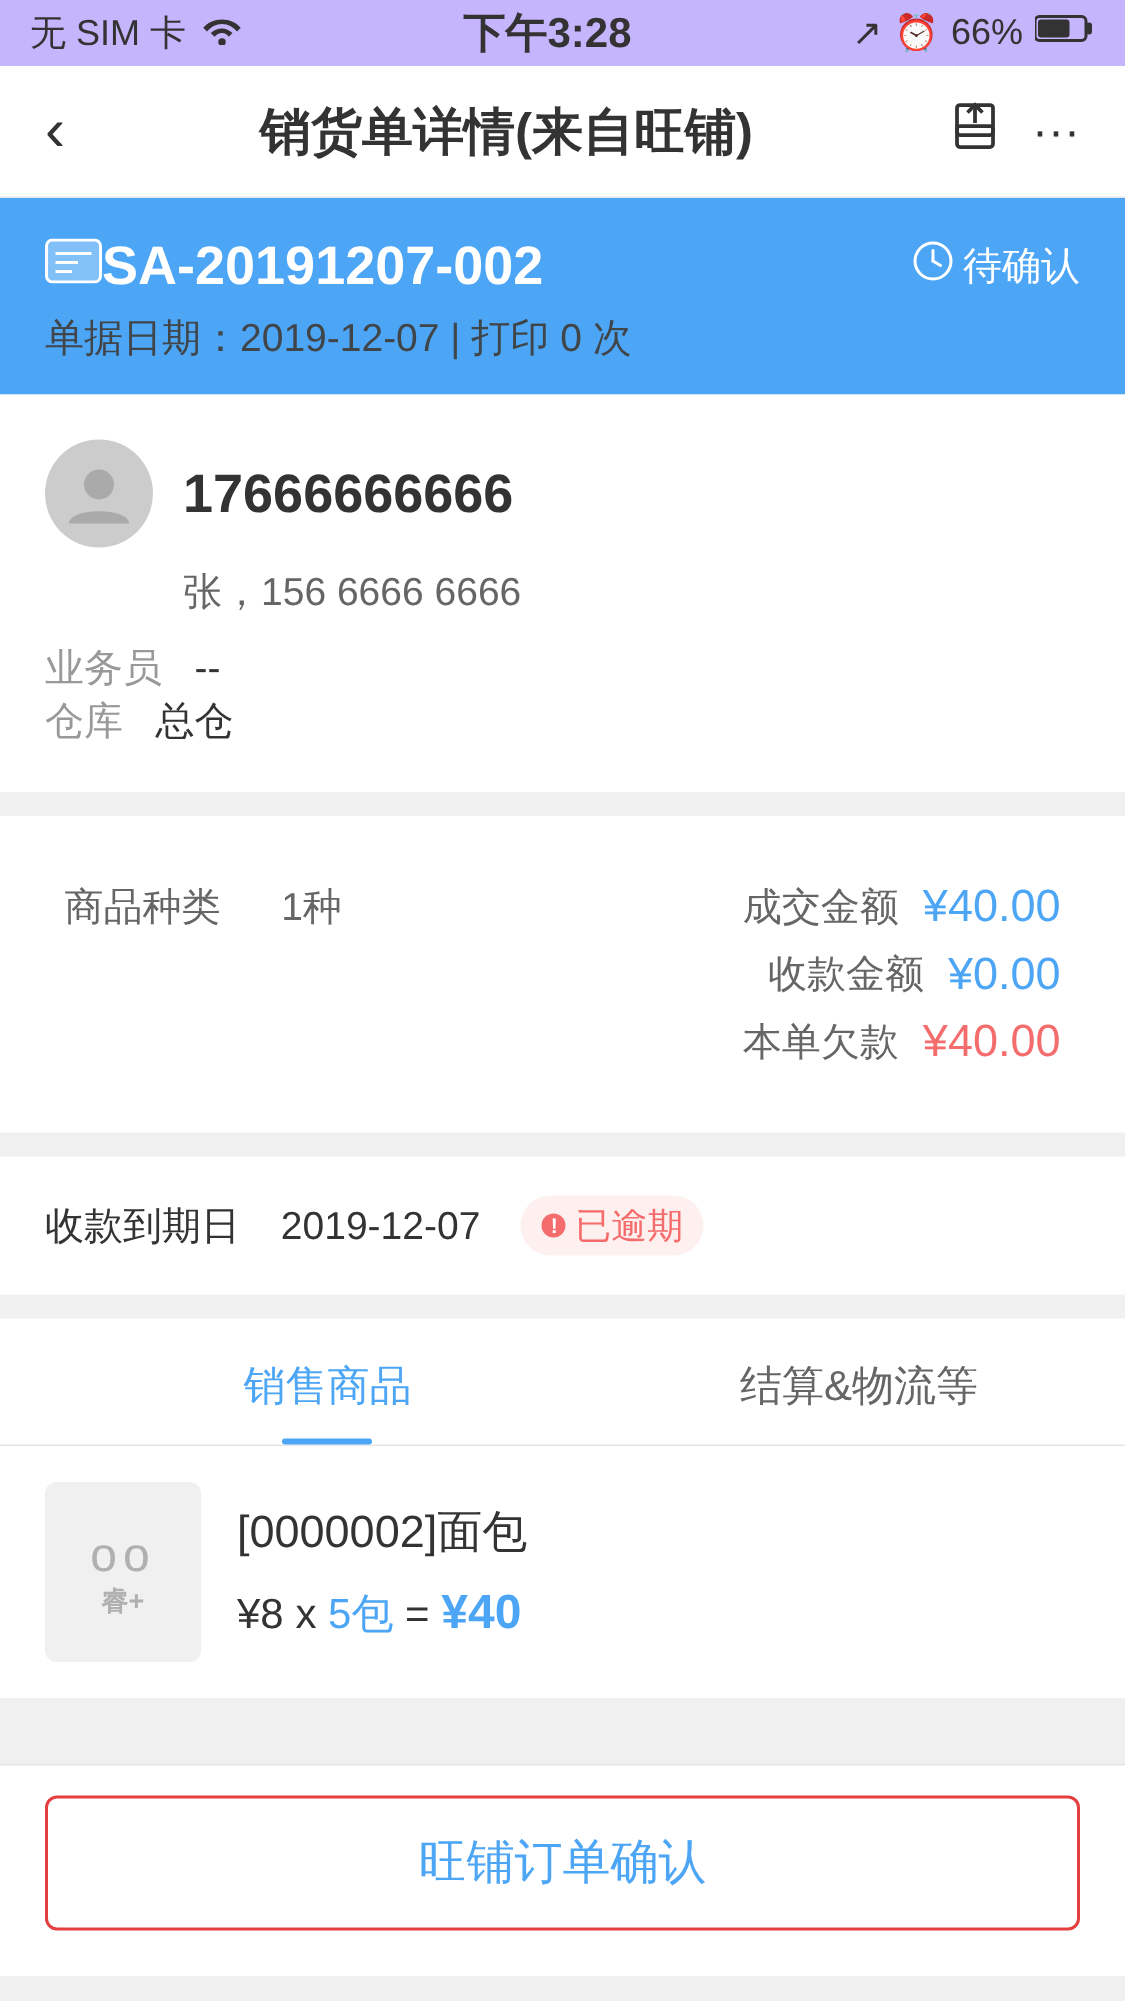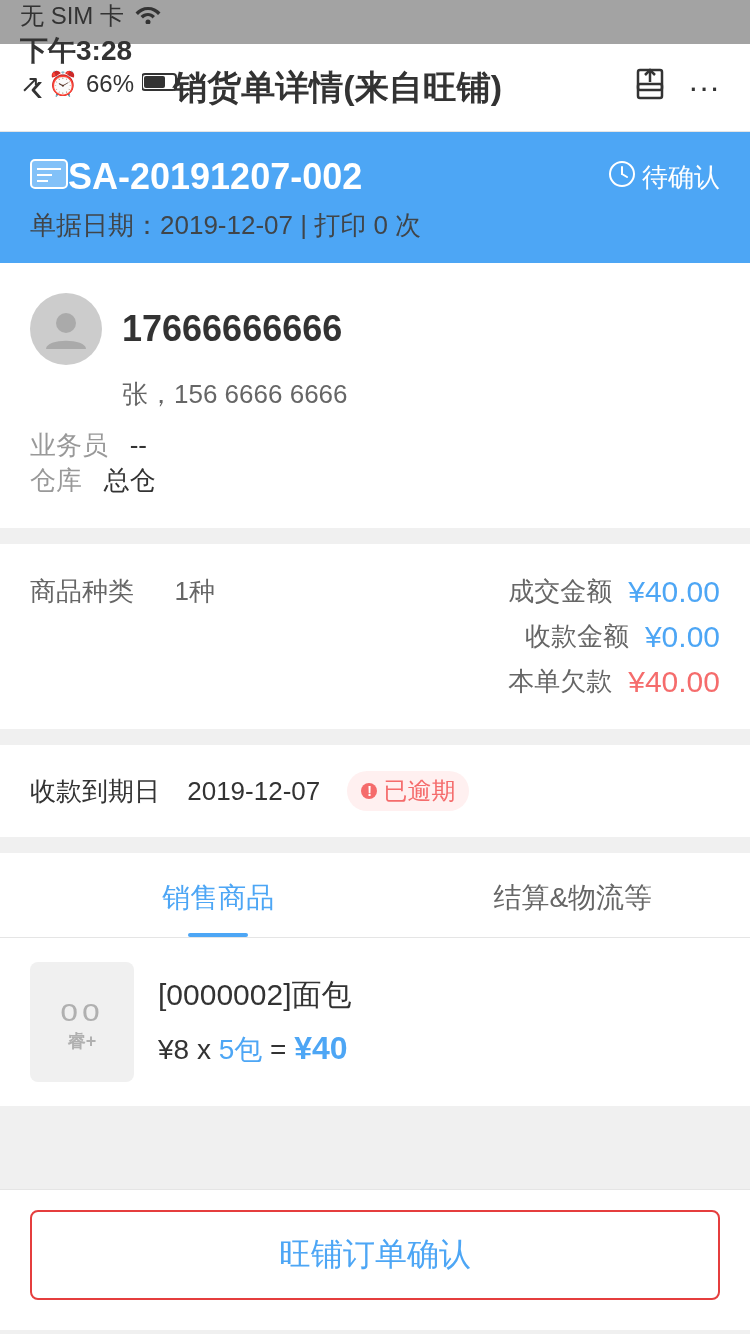--- a/index.html
+++ b/index.html
@@ -8,28 +8,28 @@
       width: 750px;
       min-height: 1334px;
       background: #f0f0f0;
       font-family: -apple-system, "PingFang SC", "Helvetica Neue", Arial, sans-serif;
       font-size: 28px;
       color: #333;
     }
 
     
     .status-bar {
-      background: #a3a3a3;
+      background: #c4b5fd;
       height: 44px;
       display: flex;
+      align-items: center;
       justify-content: space-between;
       padding: 0 20px;
       font-size: 24px;
       font-weight: 500;
-      flex-direction: column;
     }
     .status-left { display: flex; align-items: center; gap: 10px; }
     .status-center { font-size: 28px; font-weight: 600; }
     .status-right { display: flex; align-items: center; gap: 8px; font-size: 24px; }
 
     
     .nav-bar {
       background: #fff;
       height: 88px;
       display: flex;
@@ -130,21 +130,21 @@
       font-size: 26px;
       color: #666;
       flex-direction: column;
     }
     .meta-label { color: #999; }
     .meta-value { color: #333; }
 
     
     .summary-section {
       background: #fff;
-      padding: 30px;
+      padding: 43px;
       margin-bottom: 16px;
       display: flex;
       justify-content: space-between;
       align-items: flex-start;
     }
     .summary-left {
       display: flex;
       flex-direction: column;
       gap: 8px;
     }
@@ -291,21 +291,21 @@
     
     .empty-area {
       background: #f0f0f0;
       flex: 1;
       min-height: 200px;
     }
 
     
     .bottom-bar {
       position: fixed;
-      bottom: 4px;
+      bottom: 17px;
       left: 0;
       width: 750px;
       background: #fff;
       padding: 20px 30px 30px;
       border-top: 1px solid #e5e5e5;
     }
     .confirm-btn {
       width: 100%;
       height: 90px;
       border: 2px solid #e53e3e;

